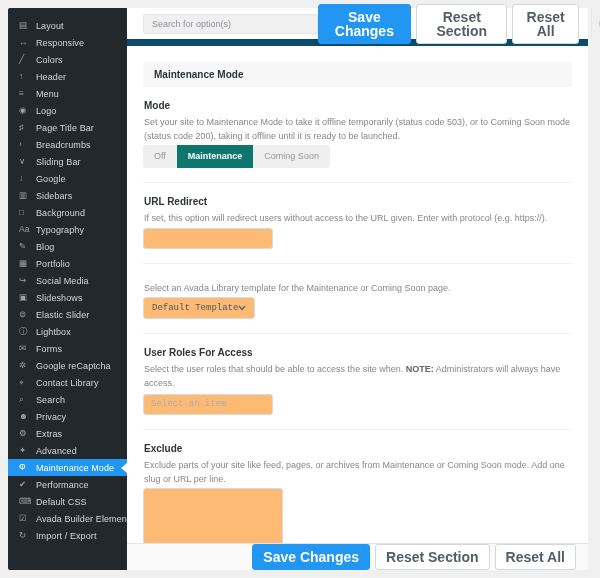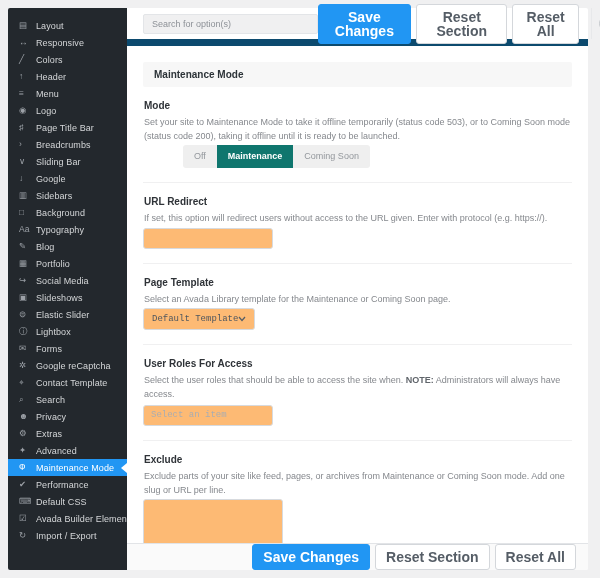--- a/index.html
+++ b/index.html
@@ -107,21 +107,21 @@
     border-bottom: 1px solid #f0f0f1;
     flex-direction: column;
   }
   .row:last-child { border-bottom: none; }
   .row-info { flex: 0 0 47%; padding-left: 1px; }
   .row-label { font-size: 10px; font-weight: bold; color: #2f3338; }
   .row-desc { font-size: 9px; color: #85888d; line-height: 1.55; margin-top: 5px; }
   .row-desc b { color: #60656b; }
   .row-control { flex: 0 0 48.5%; padding-top: 1px; }
 
-  .seg-group { display: inline-flex; border-radius: 3px; overflow: hidden; margin-left: 40px; }
+  .seg-group { display: inline-flex; border-radius: 3px; overflow: hidden; }
   .seg {
     border: none; cursor: pointer;
     font-family: "Liberation Sans", sans-serif;
     font-size: 9px; padding: 7px 11px; line-height: 1;
     background: #efefef; color: #94989d;
   }
   .seg.active-blue { background: #0f766e; color: #fff; font-weight: bold; }
 
   .text-input, .fake-select, .roles-input, .textarea {
     width: 100%;
@@ -237,21 +237,21 @@
       <div class="sb-item">
         <span class="sb-icon">✉</span>
         <span class="sb-label">Forms</span>
       </div>
       <div class="sb-item">
         <span class="sb-icon">✲</span>
         <span class="sb-label">Google reCaptcha</span>
       </div>
       <div class="sb-item">
         <span class="sb-icon">⌖</span>
-        <span class="sb-label">Contact Template</span>
+        <span class="sb-label">Contact Library</span>
       </div>
       <div class="sb-item">
         <span class="sb-icon">⌕</span>
         <span class="sb-label">Search</span>
       </div>
       <div class="sb-item">
         <span class="sb-icon">☻</span>
         <span class="sb-label">Privacy</span>
       </div>
       <div class="sb-item">
@@ -324,21 +324,20 @@
           <div class="row-label">URL Redirect</div>
           <div class="row-desc">If set, this option will redirect users without access to the URL given. Enter with protocol (e.g. https://).</div>
         </div>
         <div class="row-control">
           <input class="text-input" type="text" value="" style="">
         </div>
       </div>
 
       <div class="row">
         <div class="row-info">
-          <div class="row-label">Page Template</div>
           <div class="row-desc">Select an Avada Library template for the Maintenance or Coming Soon page.</div>
         </div>
         <div class="row-control">
           <div class="fake-select">
             <span>Default Template</span>
             <span class="chev">
               <svg width="8" height="6" viewBox="0 0 8 6">
                   <path d="M1 1 L4 4.5 L7 1" fill="none" stroke="#555d66" stroke-width="1.2"></path>
                 </svg>
             </span>

